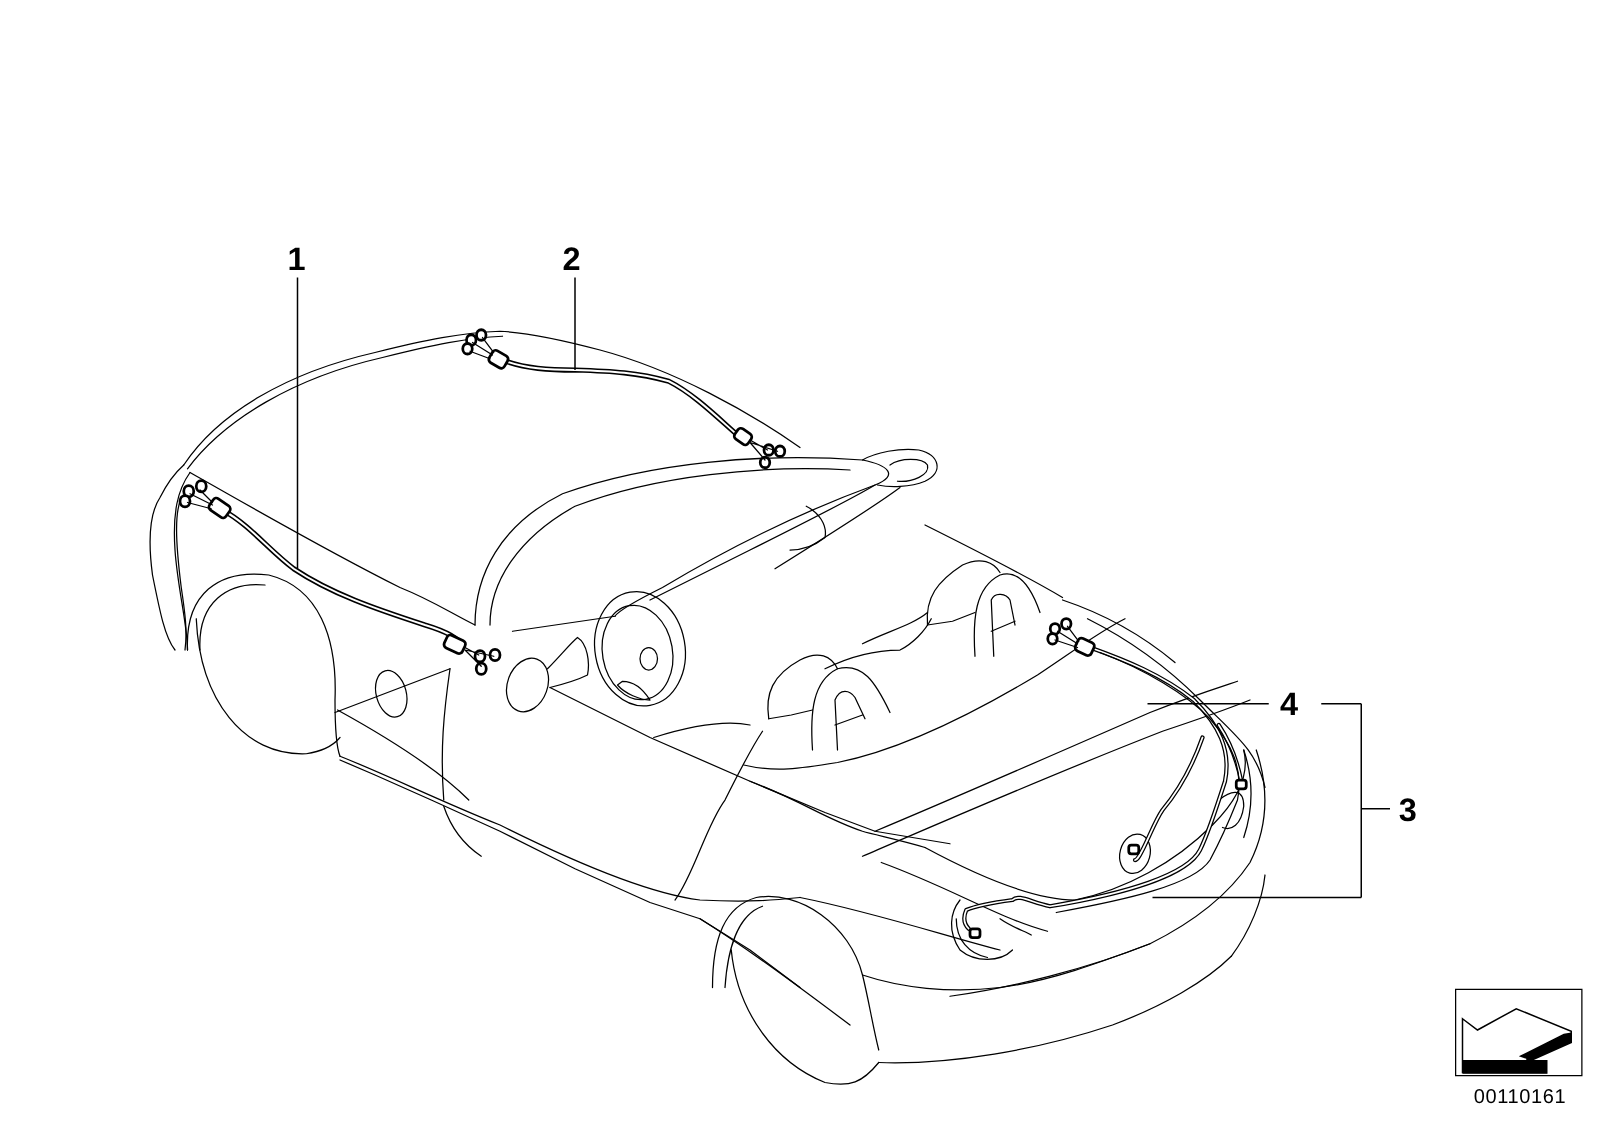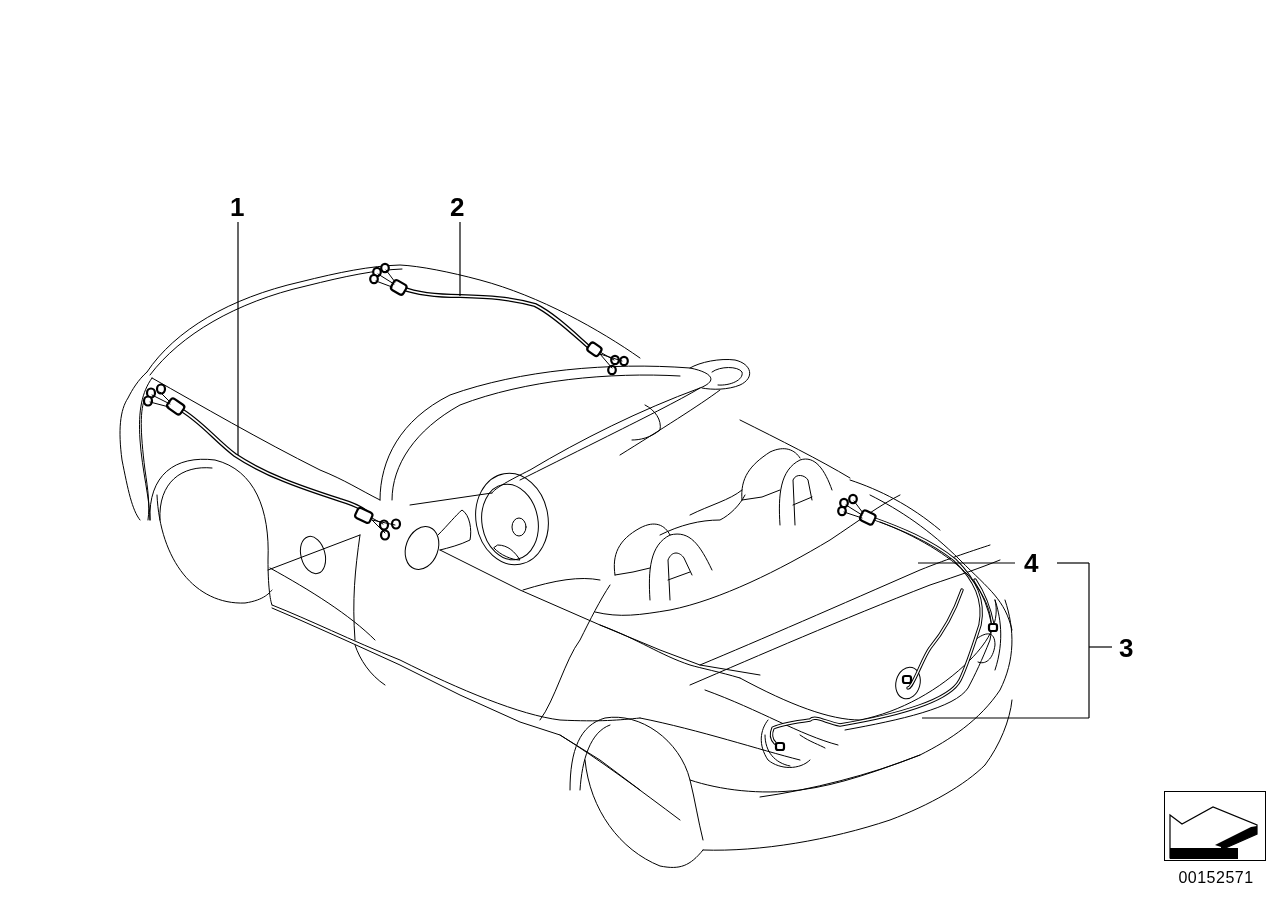--- a/index.html
+++ b/index.html
@@ -190,14 +190,14 @@
   <div class="callout-label" style="left:1024px; top:550px;">4</div>
   <div class="callout-label" style="left:1119px; top:635px;">3</div>
 
   <div id="catalog-box">
     <svg width="100" height="68" viewBox="0 0 100 68">
       <path d="M5,23 L17,32 L48,15 L92,33 L92,42 L56,58 L72,58 L72,66 L5,66 Z" fill="#fff" stroke="#000" stroke-width="1.2"></path>
       <path d="M50,53 L86,35 L92,34 L92,42 L56,58 L56,55 Z" fill="#000"></path>
       <rect x="5" y="56" width="68" height="11" fill="#000"></rect>
     </svg>
   </div>
-  <div id="catalog-number">00152571</div>
+  <div id="catalog-number">00110161</div>
 </div>
 
 </body></html>

